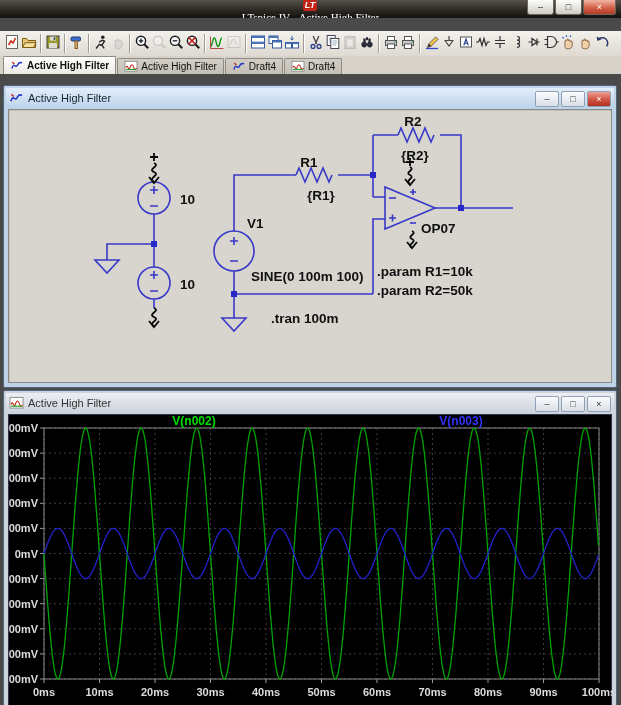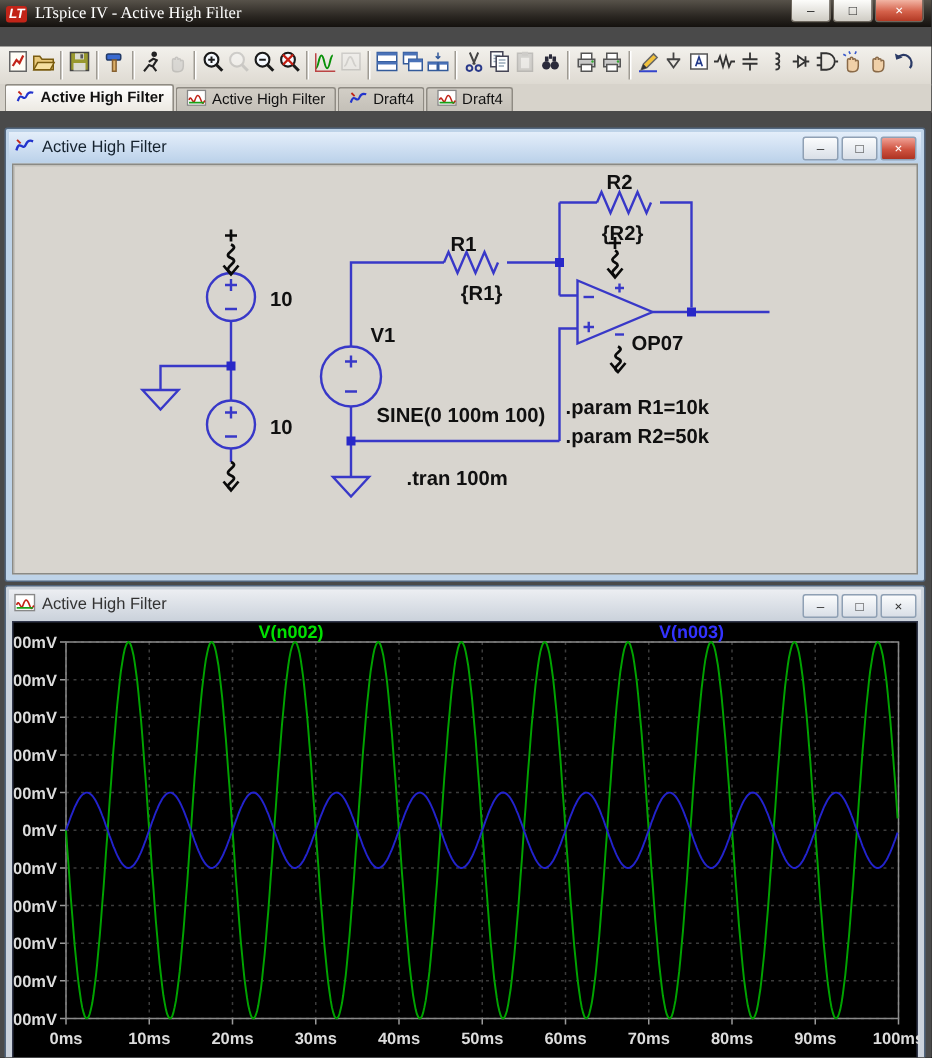--- a/index.html
+++ b/index.html
@@ -3,21 +3,21 @@
 <meta charset="utf-8">
 <style>
   html,body{margin:0;padding:0;background:#4a4a4a;}
   body{width:621px;height:705px;overflow:hidden;position:relative;
        font-family:"Liberation Sans",sans-serif;-webkit-font-smoothing:antialiased;}
   #app{position:absolute;inset:0;}
 
   
   .titlebar{position:absolute;left:0;top:0;right:0;height:18px;
     background:linear-gradient(#57524a,#2b2722 60%,#14110e);
-    display:flex;align-items:center;color:#fff;font-size:11px;}
+    display:flex;align-items:center;color:#fff;font-size:11px;flex-direction:column;}
   .logo{display:inline-block;margin:0 5px 0 4px;background:#c22418;color:#fff;
     font-style:italic;font-weight:bold;font-size:9px;padding:0 2px;border-radius:2px;line-height:11px;}
   .wtitle{flex:1;white-space:nowrap;overflow:hidden;font-family:Liberation Serif, serif;}
   .wbtns{position:absolute;right:5px;top:0;display:flex;gap:1px;}
   .wb{width:25px;height:14px;display:flex;align-items:center;justify-content:center;
     font-size:9px;color:#222;background:linear-gradient(#fdfdfb,#cfccc4);
     border:1px solid #6d675e;border-top:none;border-radius:0 0 3px 3px;cursor:default;}
   .wb.close{background:linear-gradient(#f2b5a4,#d4614a 55%,#b33a25);color:#fff;width:31px;}
 
   .menubar{position:absolute;left:0;top:18px;right:0;height:13px;background:#f4f3f0;

